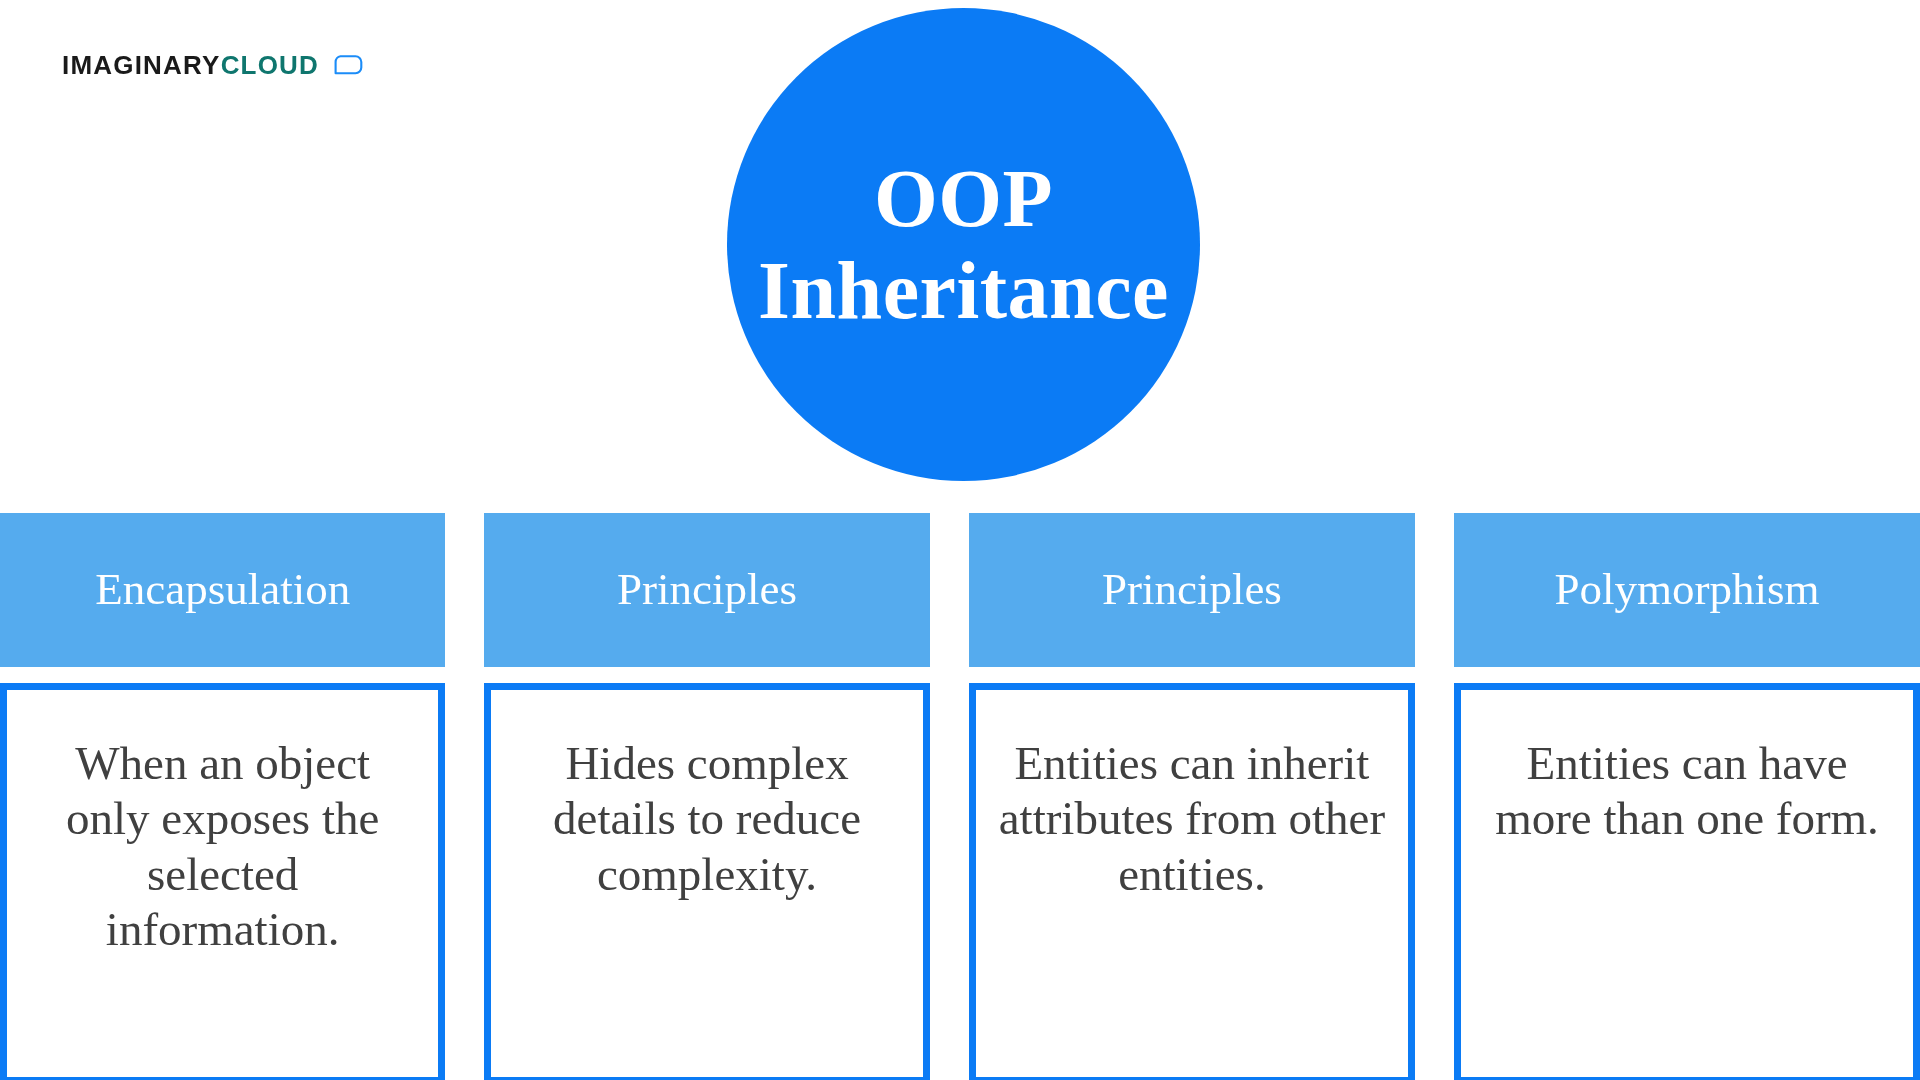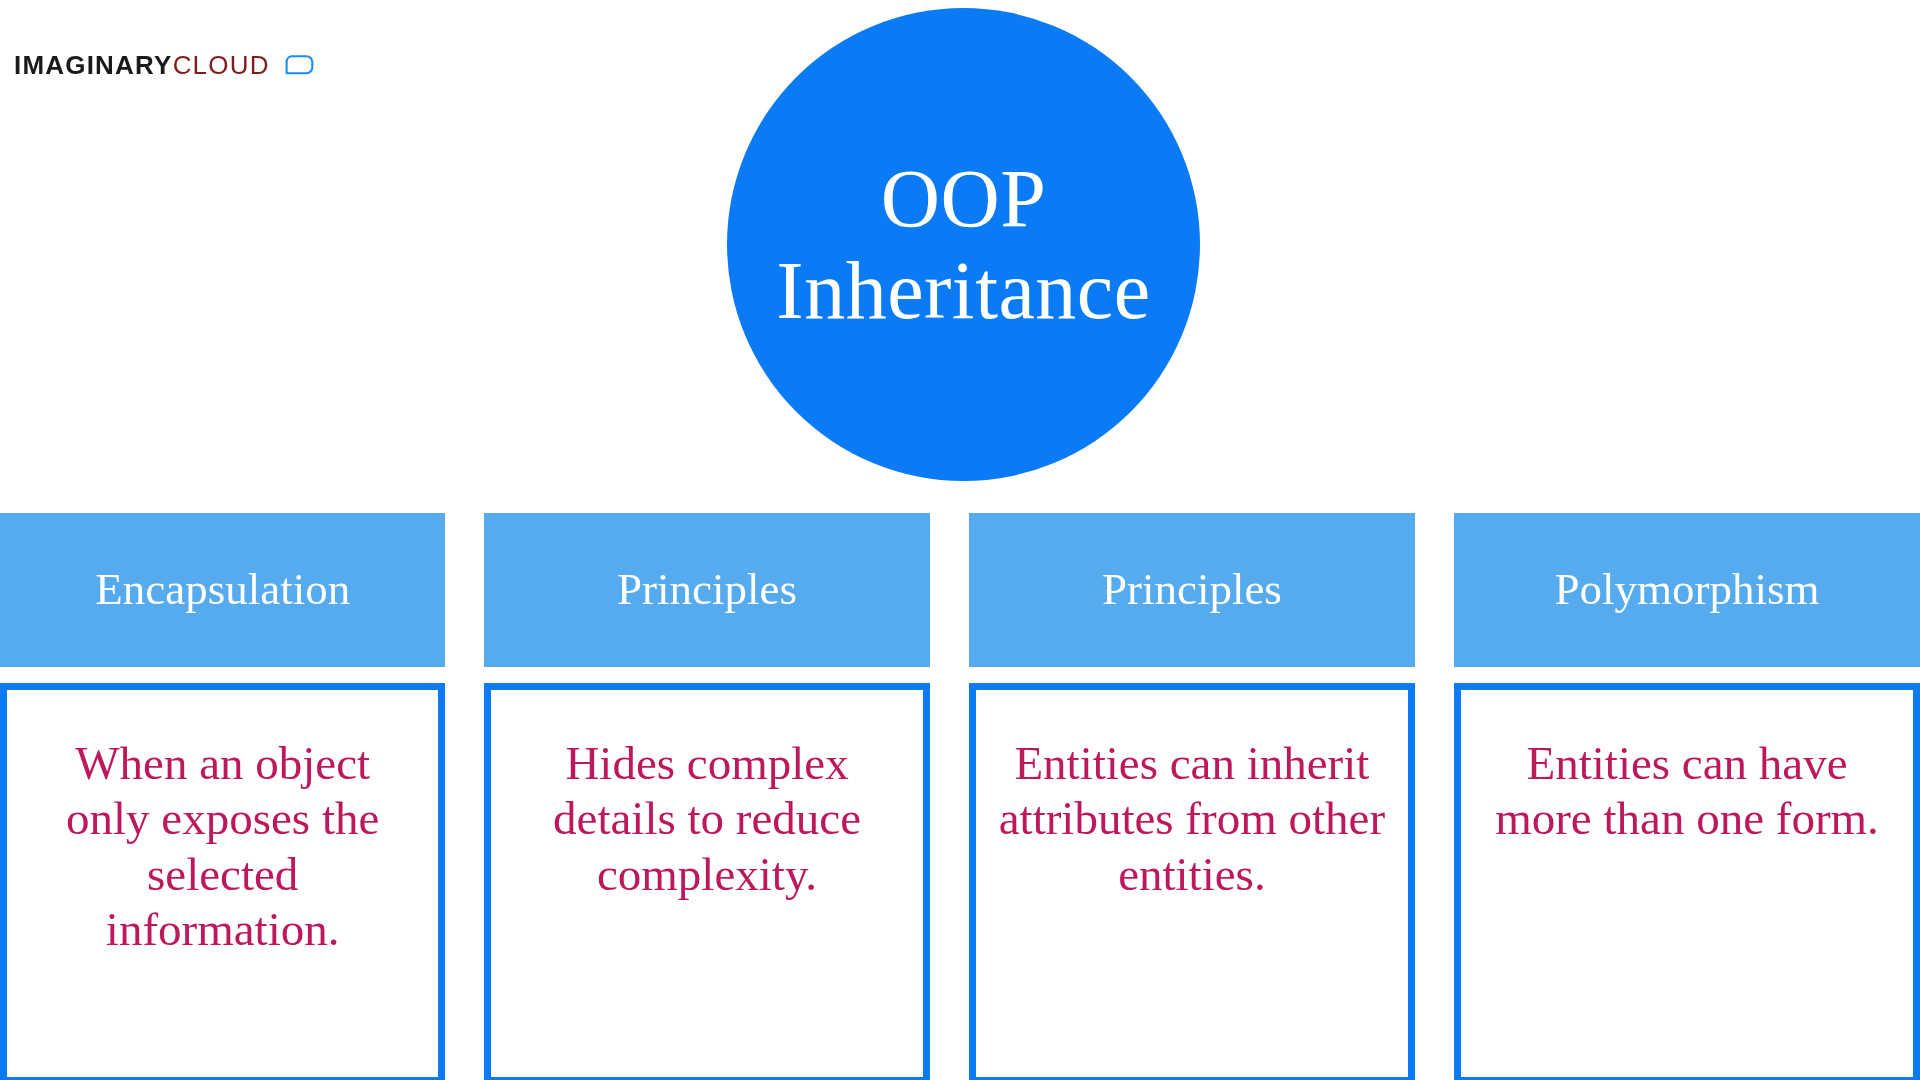--- a/index.html
+++ b/index.html
@@ -27,28 +27,29 @@
     gap: 10px;
     white-space: nowrap;
   }
   .logo-wordmark {
     font-family: "Liberation Sans", "DejaVu Sans", sans-serif;
     font-size: 26px;
     letter-spacing: 1.2px;
     line-height: 1;
     display: flex;
     align-items: baseline;
+    margin-left: 48px;
   }
   .logo-bold {
     font-weight: 700;
     color: #1a1a1a;
   }
   .logo-light {
-    font-weight: 400;
-    color: #7f1d1d;
+    font-weight: 700;
+    color: #0f766e;
   }
   .logo-mark {
     display: inline-flex;
     align-items: center;
     margin-left: 4px;
   }
 
   
   .hero-circle {
     position: absolute;
@@ -59,21 +60,21 @@
     border-radius: 50%;
     background: #0B7BF5;
     display: flex;
     flex-direction: column;
     align-items: center;
     justify-content: center;
     text-align: center;
   }
   .hero-line {
     color: #ffffff;
-    font-weight: 400;
+    font-weight: 700;
     font-size: 82px;
     line-height: 1.12;
     letter-spacing: 0.5px;
   }
 
   
   .columns {
     position: absolute;
     left: 0;
     top: 513px;
@@ -107,21 +108,21 @@
 
   .card-body {
     border: 7px solid #0B7BF5;
     background: #ffffff;
     height: 401px;
     padding: 46px 22px 10px 22px;
     display: flex;
     justify-content: center;
   }
   .card-body-text {
-    color: #be185d;
+    color: #404040;
     font-size: 47px;
     line-height: 1.18;
     text-align: center;
     font-weight: 400;
   }
 </style>
 </head>
 <body>
 
 <div class="logo">

